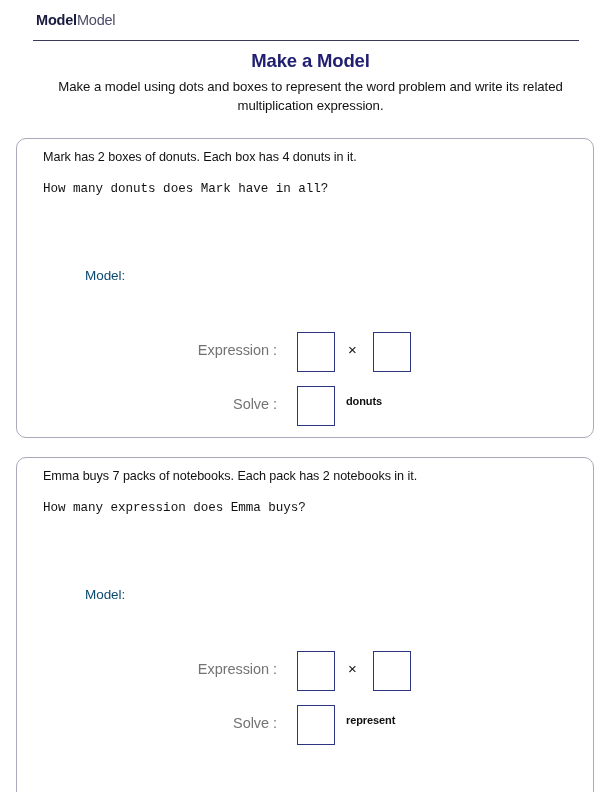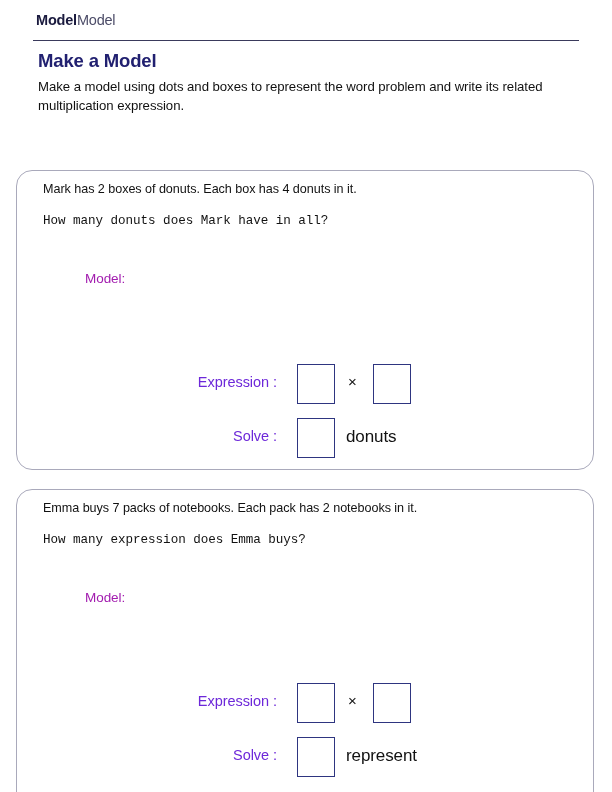--- a/index.html
+++ b/index.html
@@ -48,20 +48,21 @@
     height: 1.4px;
     background: #3a3a5c;
   }
 
   
   .title-block {
     position: absolute;
     left: 38px;
     top: 50px;
     width: 545px;
+    text-align: center;
   }
   .worksheet-title {
     font-size: 18.5px;
     font-weight: bold;
     color: #212070;
     letter-spacing: -0.15px;
     line-height: 1.2;
     margin: 0;
   }
   .worksheet-instructions {
@@ -72,23 +73,22 @@
     letter-spacing: -0.05px;
   }
 
   
   .problem-card {
     position: absolute;
     left: 16px;
     width: 578px;
     box-sizing: border-box;
     border: 1.2px solid #a9a9bb;
-    border-radius: 16px;
+    border-radius: 10px;
     background: #ffffff;
-    margin-top: 32px;
   }
   #problem-card-1 { top: 138px;  height: 300px; }
   #problem-card-2 { top: 457px;  height: 349px; }
 
   .problem-statement {
     position: absolute;
     left: 26px;
     top: 9px;
     width: 520px;
   }
@@ -100,43 +100,43 @@
     margin: 0 0 0 0;
   }
   .problem-line.second {
     margin-top: 14px;
     font-family: Liberation Mono, monospace;
   }
 
   .model-label {
     position: absolute;
     left: 68px;
-    top: 100px;
+    top: 129px;
     font-size: 13.5px;
-    color: #a21caf;
+    color: #0c4a6e;
     letter-spacing: -0.05px;
   }
 
   
   .answer-area {
     position: absolute;
     left: 0;
     top: 190px;
     width: 578px;
   }
   .answer-row {
     position: relative;
     height: 54px;
   }
   .answer-row-label {
     position: absolute;
     right: 318px;
     top: 13px;
     font-size: 14.5px;
-    color: #6d28d9;
+    color: #737373;
     white-space: nowrap;
     letter-spacing: -0.05px;
   }
   .answer-box {
     position: absolute;
     top: 3px;
     width: 38px;
     height: 40px;
     box-sizing: border-box;
     border: 1.7px solid #2e3580;
@@ -149,22 +149,22 @@
     left: 331px;
     top: 13px;
     font-size: 15px;
     color: #111111;
     line-height: 1;
   }
   .unit-word {
     position: absolute;
     left: 329px;
     top: 12px;
-    font-size: 17px;
-    font-weight: normal;
+    font-size: 11px;
+    font-weight: bold;
     color: #111111;
     white-space: nowrap;
     letter-spacing: -0.1px;
   }
 </style>
 </head>
 <body>
 
 <div class="page-header">
   <div class="brand-logo">

